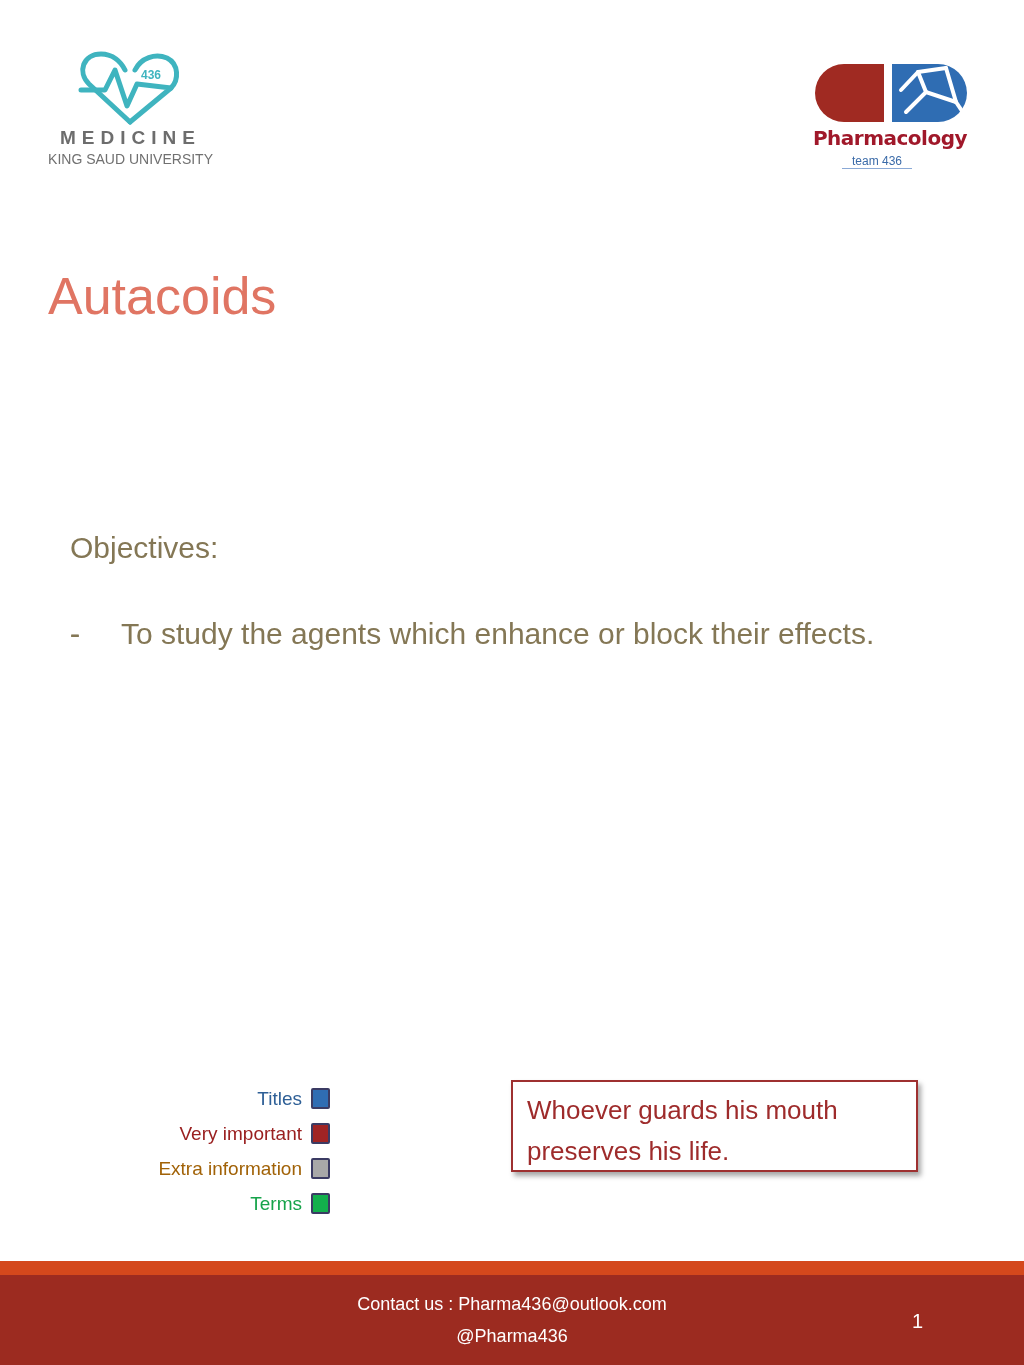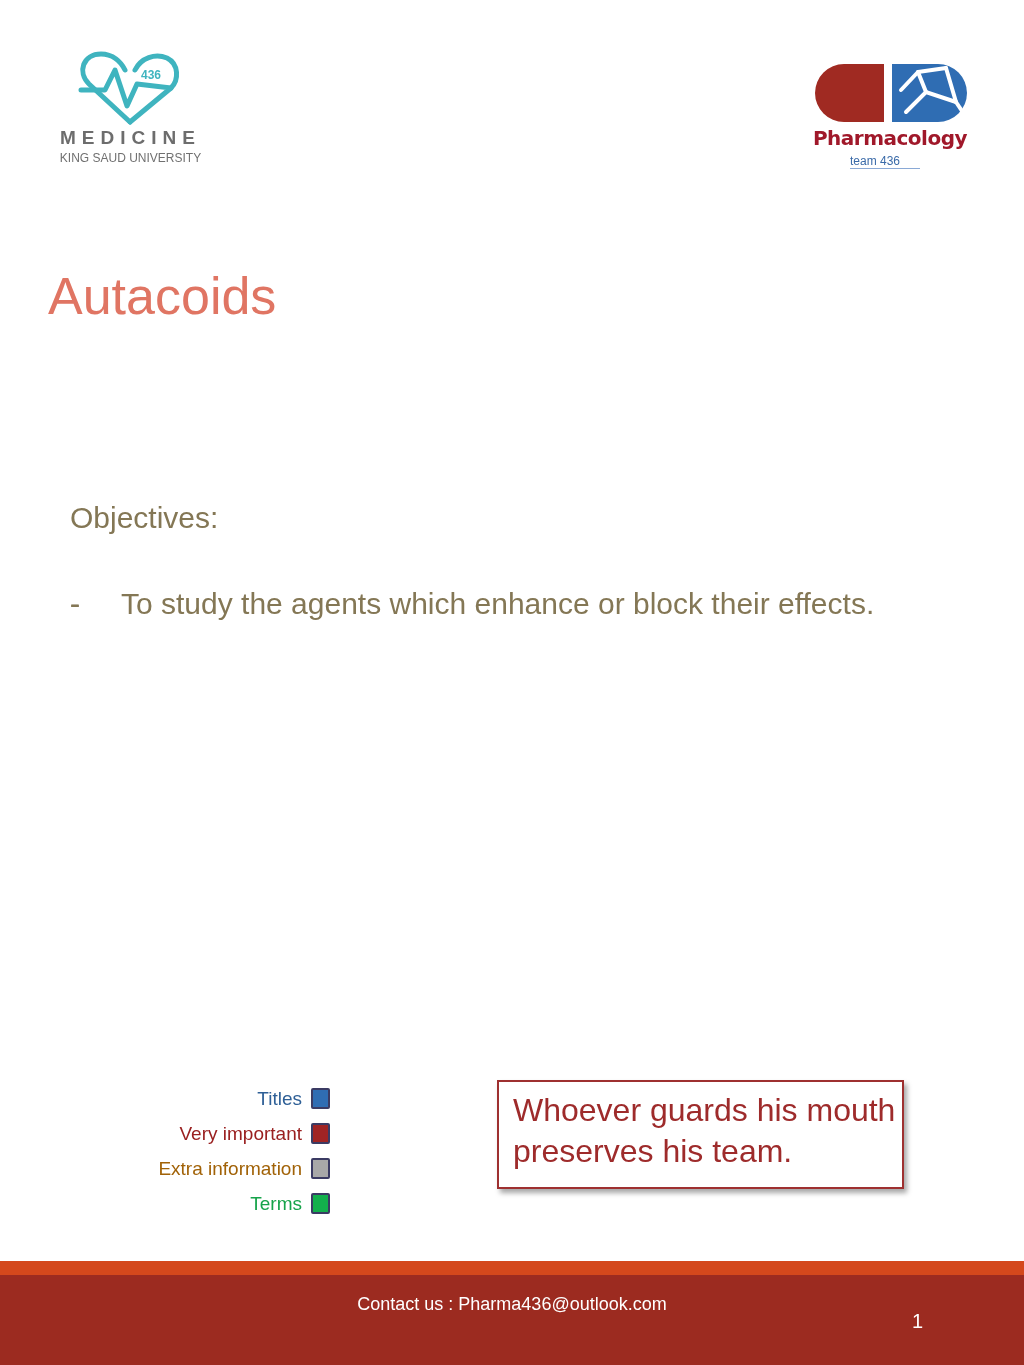--- a/index.html
+++ b/index.html
@@ -9,56 +9,56 @@
     font-family: "Liberation Sans", "DejaVu Sans", sans-serif;
   }
   .logo-medicine { position: absolute; left: 40px; top: 45px; width: 175px; height: 125px; }
   .logo-medicine svg { position: absolute; left: 35px; top: 5px; }
   .med-word {
     position: absolute; left: 8px; top: 82px; width: 165px;
     font-size: 19px; font-weight: bold; letter-spacing: 6px; color: #6d6d6d; text-align: center;
   }
   .med-sub {
     position: absolute; left: 8px; top: 106px; width: 165px;
-    font-size: 12px; color: #707070; text-align: center;
+    font-size: 14px; color: #707070; text-align: right;
   }
   .logo-pharma { position: absolute; left: 806px; top: 62px; width: 168px; height: 112px; }
   .pharma-word {
     position: absolute; left: 0; top: 64px; width: 168px; text-align: center;
     font-family: "DejaVu Sans", sans-serif; font-weight: bold; font-size: 20px; color: #a0182a;
     letter-spacing: -0.5px;
   }
   .pharma-team {
-    position: absolute; left: 44px; top: 92px; width: 70px; text-align: left;
+    position: absolute; left: 36px; top: 92px; width: 70px; text-align: center;
     font-size: 12px; color: #3a6aa8; border-bottom: 1px solid #8aa9d6; line-height: 14px;
   }
   .title {
     position: absolute; left: 0; top: 266px; width: 1024px; text-align: left;
     font-size: 52px; color: #e07563; padding-left: 48px;
   }
   .objectives {
-    position: absolute; left: 70px; top: 496px; width: 900px;
+    position: absolute; left: 70px; top: 526px; width: 900px;
     color: #847755; font-size: 30px; line-height: 43px;
   }
   .obj-label { margin-bottom: 43px; }
   .obj-list { margin: 0; padding: 0; list-style: none; }
   .obj-item { position: relative; padding-left: 51px; }
   .obj-dash { position: absolute; left: 0; top: 0; }
   .legend { position: absolute; left: 100px; top: 1088px; width: 230px; }
   .legend-row {
     display: flex; justify-content: flex-end; 
     height: 35px; font-size: 19px;
   }
   .legend-swatch {
     width: 15px; height: 17px; margin-left: 9px; border: 2px solid #3b3b63; border-radius: 2px;
   }
   .quote-box {
-    position: absolute; left: 497px; top: 1080px; width: 389px; height: 80px;
-    border: 2px solid #9e3030; padding: 8px 0 17px 14px;
-    color: #9e2b2b; font-size: 32px; line-height: 41px;
+    position: absolute; left: 511px; top: 1080px; width: 389px; height: 80px;
+    border: 2px solid #9e3030; padding: 8px 0 0 14px;
+    color: #9e2b2b; font-size: 26px; line-height: 41px;
     box-shadow: 3px 4px 5px rgba(0,0,0,0.35);
   }
   .footer-stripe { position: absolute; left: 0; top: 1261px; width: 1024px; height: 14px; background: #d4481c; }
   .footer { position: absolute; left: 0; top: 1275px; width: 1024px; height: 90px; background: #9c2b20; }
   .footer-text {
     position: absolute; left: 0; top: 13px; width: 1024px; text-align: center;
     color: #ffffff; font-size: 18px; line-height: 32px;
   }
   .page-num { position: absolute; left: 912px; top: 35px; color: #ffffff; font-size: 20px; }
 </style>
@@ -122,22 +122,23 @@
     <span class="legend-swatch" style="background:#a8a8a8"></span>
   </div>
   <div class="legend-row">
     <span style="color:#16a34a">Terms</span>
     <span class="legend-swatch" style="background:#13b04c"></span>
   </div>
 </div>
 
 <div class="quote-box">
   <div>Whoever guards his mouth</div>
-  <div>preserves his team.</div>
+  <div>preserves his life.</div>
 </div>
 
 <div class="footer-stripe"></div>
 <div class="footer">
   <div class="footer-text">
     <div>Contact us : Pharma436@outlook.com</div>
+    <div>@Pharma436</div>
   </div>
   <div class="page-num">1</div>
 </div>
 
 </body></html>

